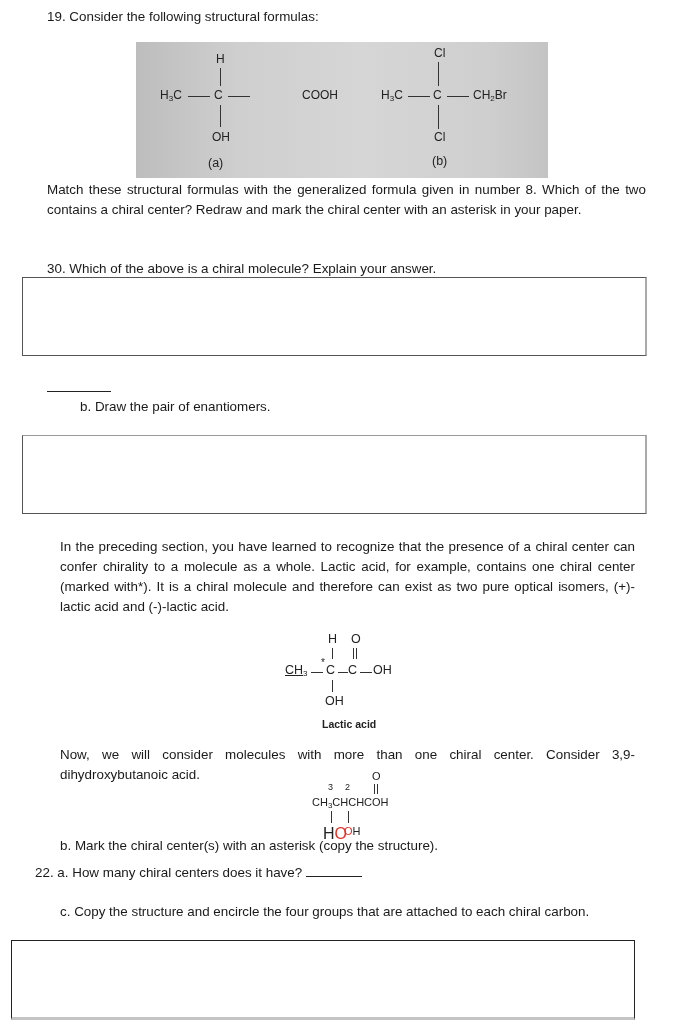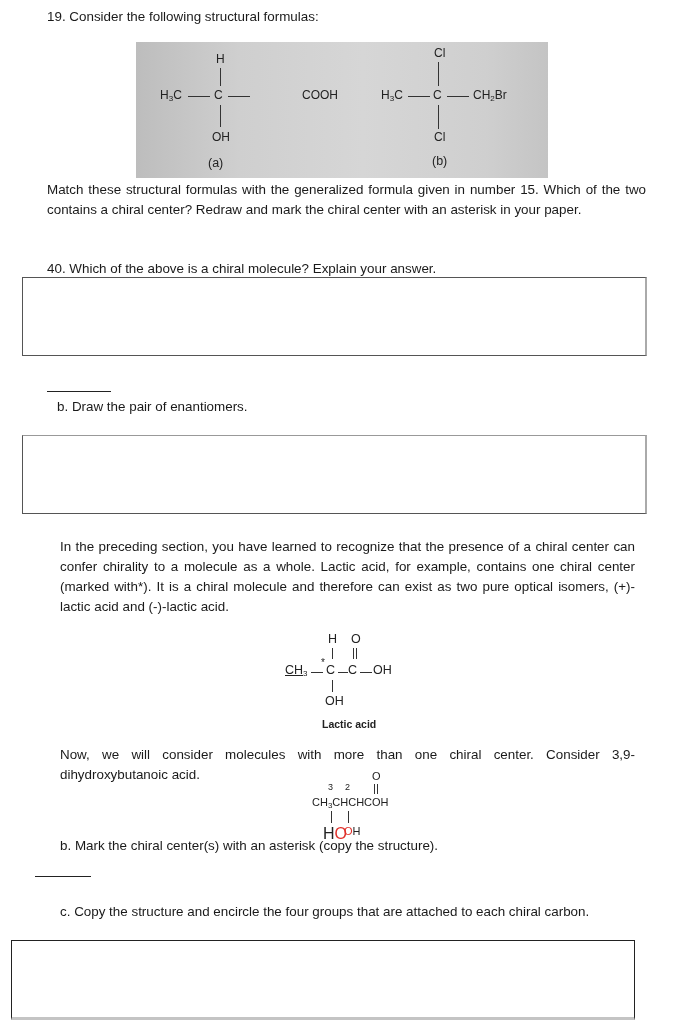--- a/index.html
+++ b/index.html
@@ -47,29 +47,29 @@
     <div class="bond-h" style="left:272px; top:54px; width:22px;"></div>
     <span class="mol" style="left:297px; top:46px;">C</span>
     <div class="bond-h" style="left:311px; top:54px; width:22px;"></div>
     <span class="mol" style="left:337px; top:46px;">CH<sub>2</sub>Br</span>
     <div class="bond-v" style="left:302px; top:63px; height:24px;"></div>
     <span class="mol" style="left:298px; top:88px;">Cl</span>
     <span class="mol" style="left:296px; top:112px; font-size:12.5px;">(b)</span>
   </div>
 </div>
 
-<div class="txt just" style="left:47px; top:180px; width:599px;">Match these structural formulas with the generalized formula given in number 15. Which of the two contains a chiral center? Redraw and mark the chiral center with an asterisk in your paper.</div>
+<div class="txt just" style="left:47px; top:180px; width:599px;">Match these structural formulas with the generalized formula given in number 8. Which of the two contains a chiral center? Redraw and mark the chiral center with an asterisk in your paper.</div>
 
-<div class="txt" style="left:47px; top:259px;">40. Which of the above is a chiral molecule? Explain your answer.</div>
+<div class="txt" style="left:47px; top:259px;">30. Which of the above is a chiral molecule? Explain your answer.</div>
 <div class="answer-box box1"></div>
 
 <div class="txt" style="left:47px; top:377px;">
   <span class="blank" style="width:64px;"></span>
 </div>
-<div class="txt" style="left:57px; top:397px;">b. Draw the pair of enantiomers.</div>
+<div class="txt" style="left:80px; top:397px;">b. Draw the pair of enantiomers.</div>
 <div class="answer-box box2"></div>
 
 <div class="txt just" style="left:60px; top:537px; width:575px;">In the preceding section, you have learned to recognize that the presence of a chiral center can confer chirality to a molecule as a whole. Lactic acid, for example, contains one chiral center (marked with*). It is a chiral molecule and therefore can exist as two pure optical isomers, (+)-lactic acid and (-)-lactic acid.</div>
 
 <div style="position:absolute; left:285px; top:632px; width:130px; height:100px;">
   <span class="mol" style="left:43px; top:0px; font-size:12.5px;">H</span>
   <span class="mol" style="left:66px; top:0px; font-size:12.5px;">O</span>
   <div class="bond-v" style="left:47px; top:16px; height:11px;"></div>
   <div class="bond-v" style="left:68px; top:16px; height:11px;"></div>
   <div class="bond-v" style="left:71px; top:16px; height:11px;"></div>
@@ -95,17 +95,18 @@
   <span class="mol" style="left:16px; top:12px; font-size:9px;">3</span>
   <span class="mol" style="left:33px; top:12px; font-size:9px;">2</span>
   <span class="mol" style="left:0px; top:26px; font-size:11px;">CH<sub>3</sub>CHCHCOH</span>
   <div class="bond-v" style="left:19px; top:41px; height:12px;"></div>
   <div class="bond-v" style="left:36px; top:41px; height:12px;"></div>
   <span class="mol" style="left:11px; top:55px; font-size:16px;"><span>H</span><span class="red">O</span></span>
   <span class="mol" style="left:32px; top:55px; font-size:11px;"><span class="red">O</span><span>H</span></span>
 </div>
 
 <div class="txt" style="left:35px; top:862px;">
+  <span>22. a. How many chiral centers does it have?</span>
   <span class="blank" style="width:56px;"></span>
 </div>
 <div class="txt" style="left:60px; top:836px;">b. Mark the chiral center(s) with an asterisk (copy the structure).</div>
 <div class="txt" style="left:60px; top:902px;">c. Copy the structure and encircle the four groups that are attached to each chiral carbon.</div>
 <div class="answer-box box3"></div>
 
 </body></html>

